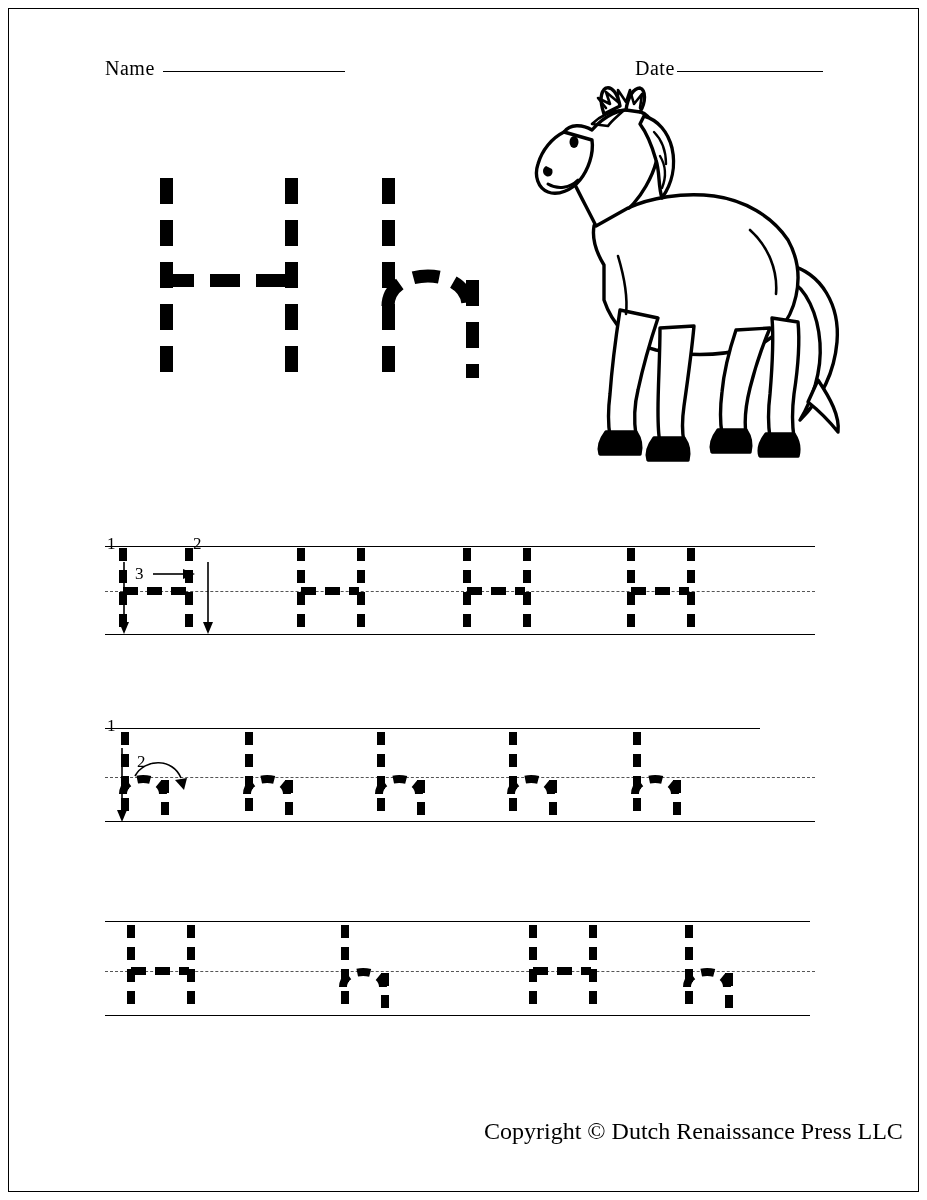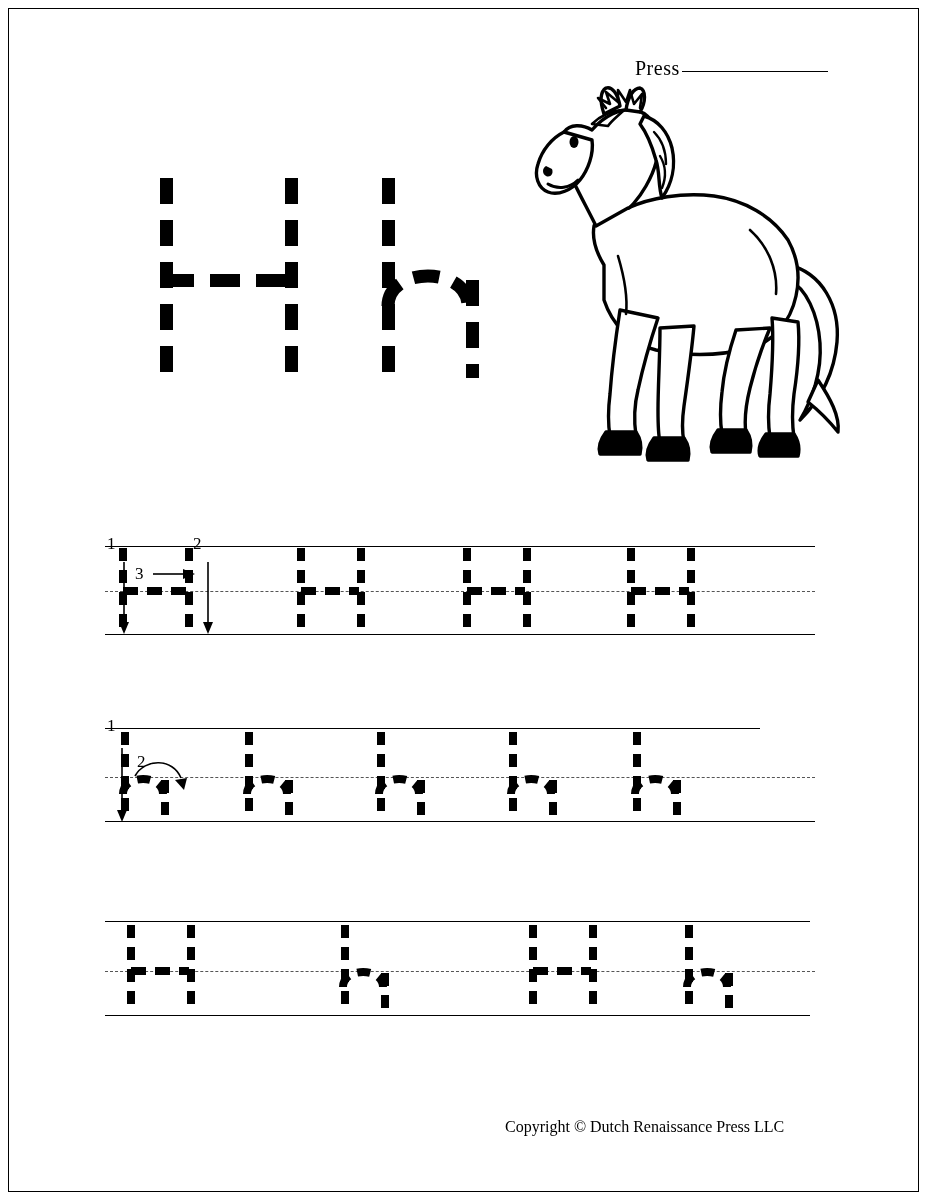--- a/index.html
+++ b/index.html
@@ -140,34 +140,37 @@
     left: 108px;
     top: 1092px;
     font-family: "Liberation Serif", serif;
     font-style: italic;
     font-weight: bold;
     font-size: 30px;
     letter-spacing: -0.5px;
   }
   .copyright {
     position: absolute;
-    left: 505px;
+    left: 484px;
     top: 1118px;
-    font-size: 16px;
+    font-size: 24px;
   }
   svg { display: block; }
 </style>
 </head>
 <body>
 
 <div class="page">
   <div class="border"></div>
 
+  <div class="hdr-name">
+    <span>Name</span><span class="rule"></span>
+  </div>
   <div class="hdr-date">
-    <span>Press</span><span class="rule"></span>
+    <span>Date</span><span class="rule"></span>
   </div>
 
   <div class="bigletters">
 
     <div>
       <div class="vdash" style="left:10px; top:8px; height:200px;"></div>
       <div class="vdash" style="left:135px; top:8px; height:200px;"></div>
       <div class="hdash" style="left:14px; top:104px; width:132px;"></div>
     </div>
 

